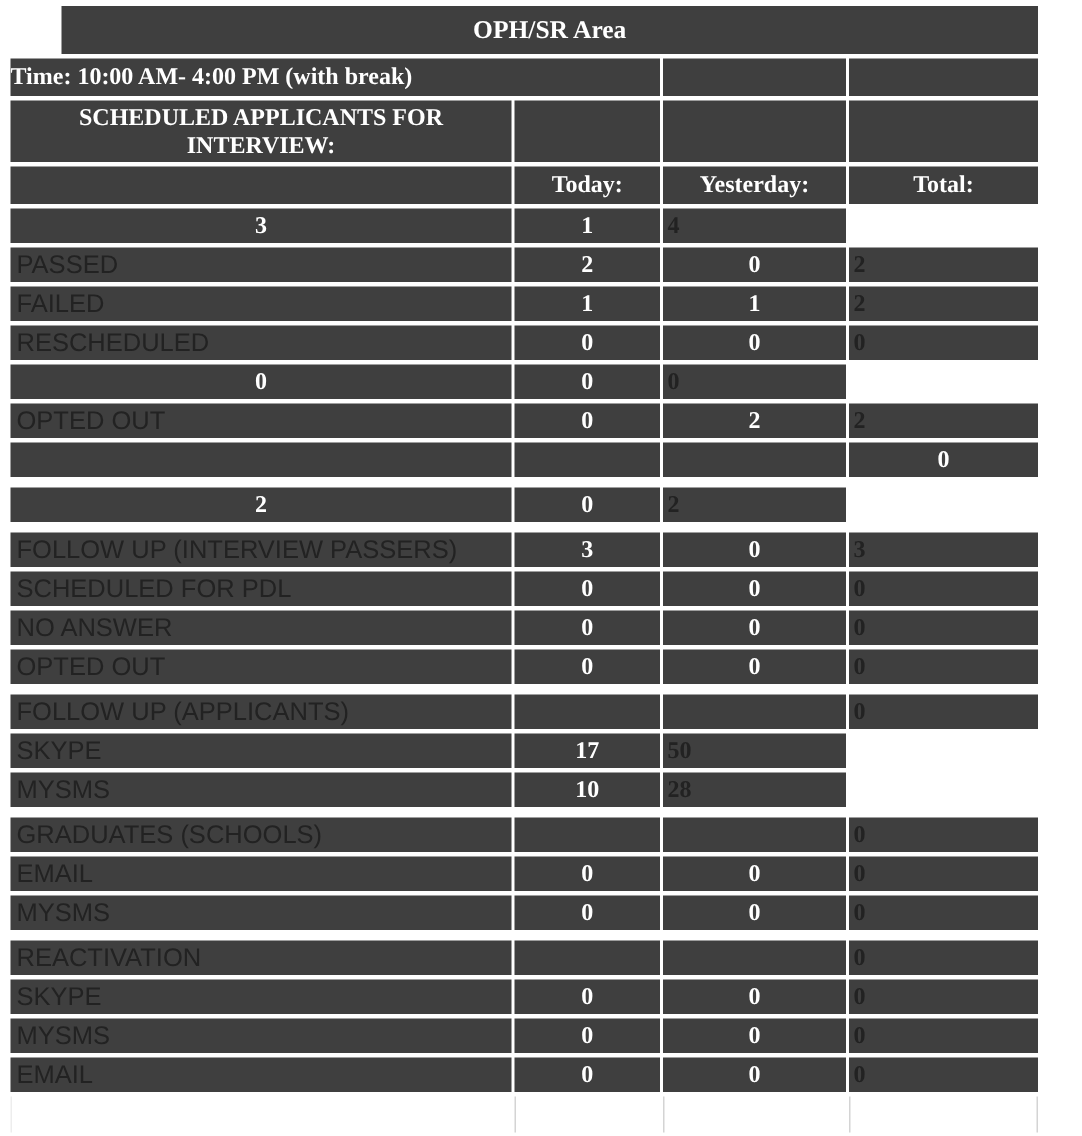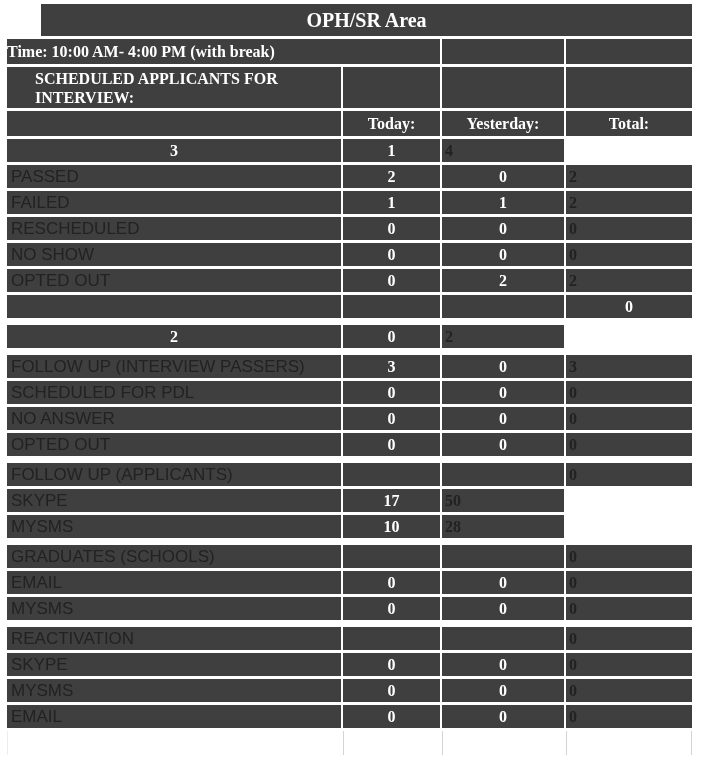--- a/index.html
+++ b/index.html
@@ -19,33 +19,33 @@
   .page{width:721px;height:757px;padding:4px 0 0 7px;}
   .tbl{width:685px;display:flex;flex-direction:column;row-gap:3px;}
   .row{display:grid;column-gap:2px;}
   .grid4{grid-template-columns:334px 97px 122px 126px;}
   .title-row{grid-template-columns:685px;}
   .time-row{grid-template-columns:433px 122px 126px;}
   .cell{height:23px;overflow:hidden;}
   .dark{background:var(--cell-bg,#3f3f3f);}
   .title-row .cell{
     height:32px;line-height:32px;text-align:center;
-    font-family:"Liberation Serif", serif;font-weight:bold;font-size:20px;
+    font-family:"Liberation Serif", serif;font-weight:bold;font-size:17px;
     color:var(--light-text,#fff);
     margin-left:34px;
   }
   .time-row .cell{height:25px;}
   .time-cell{
     line-height:25px;text-align:left;
     font-family:"Liberation Serif", serif;font-weight:bold;font-size:16px;
     color:var(--light-text,#fff);
   }
   .scheduled-row .cell{height:41px;}
   .section-label{
-    display:flex;align-items:center;justify-content:center;text-align:left;
+    display:flex;align-items:center;justify-content:center;text-align:center;
     padding:0 28px;line-height:19px;
     font-family:"Liberation Serif", serif;font-weight:bold;font-size:16px;
     color:var(--light-text,#fff);
   }
   .header-row .cell{height:25px;}
   .col-head{
     line-height:25px;text-align:center;
     font-family:"Liberation Serif", serif;font-weight:bold;font-size:16px;
     color:var(--light-text,#fff);
   }
@@ -121,21 +121,20 @@
           <div class="cell dark num">1</div>
           <div class="cell dark total">2</div>
         </div>
         <div class="row grid4">
           <div class="cell dark label">RESCHEDULED</div>
           <div class="cell dark num">0</div>
           <div class="cell dark num">0</div>
           <div class="cell dark total">0</div>
         </div>
         <div class="row grid4">
-          <div class="cell dark label">NO SHOW</div>
           <div class="cell dark num">0</div>
           <div class="cell dark num">0</div>
           <div class="cell dark total">0</div>
         </div>
         <div class="row grid4">
           <div class="cell dark label">OPTED OUT</div>
           <div class="cell dark num">0</div>
           <div class="cell dark num">2</div>
           <div class="cell dark total">2</div>
         </div>

